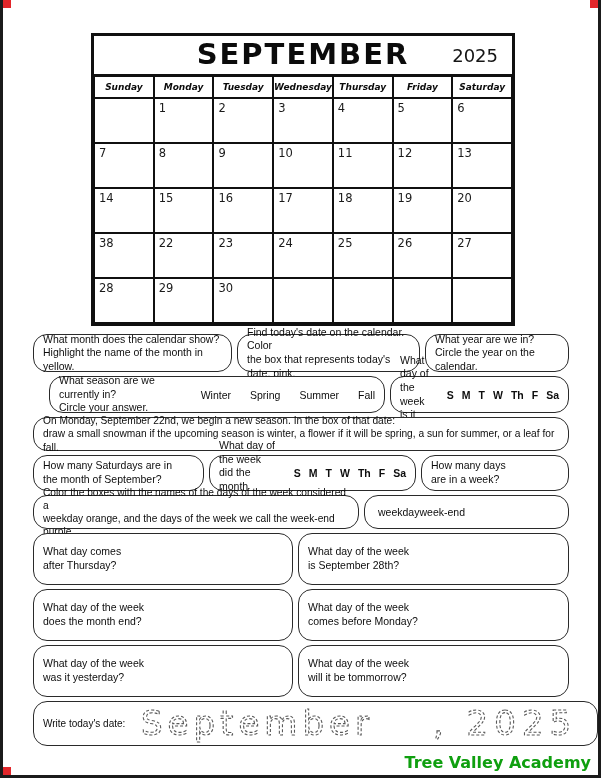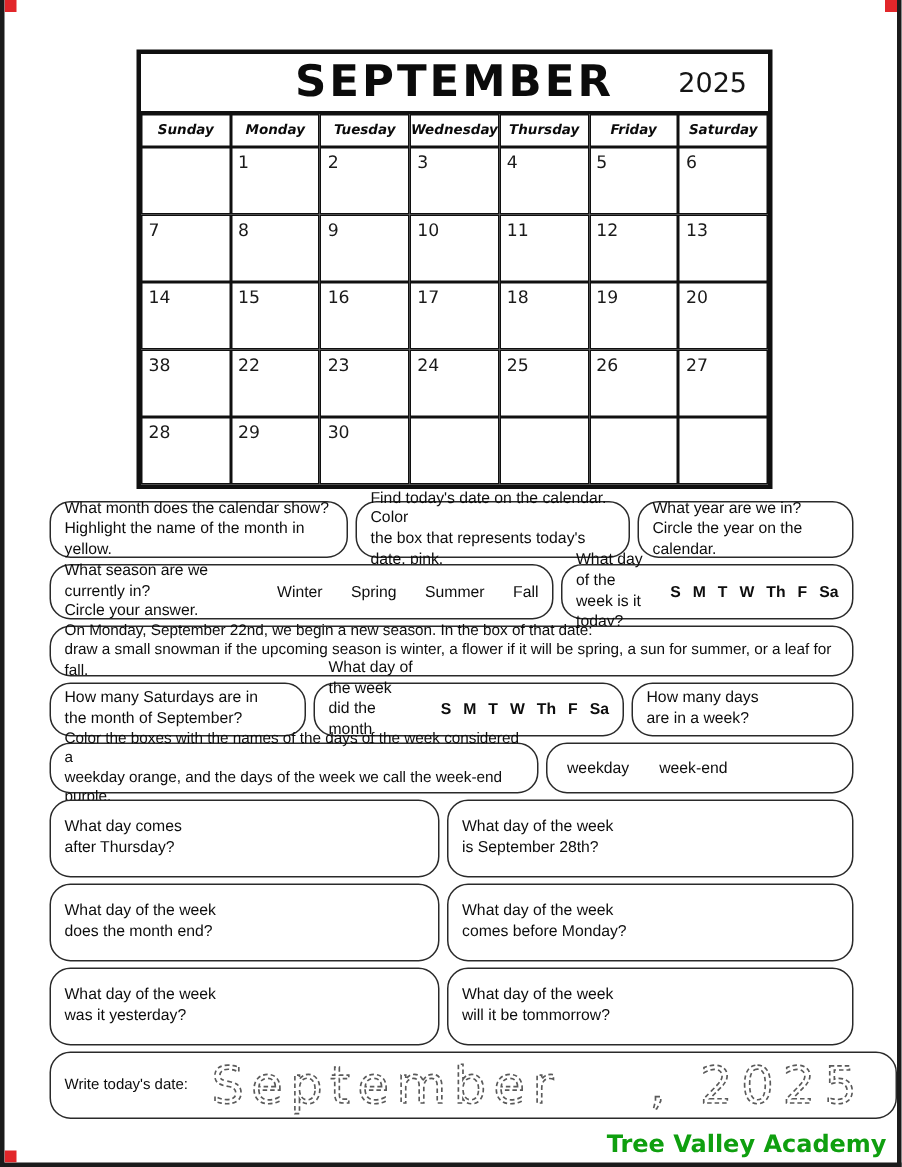--- a/index.html
+++ b/index.html
@@ -42,24 +42,24 @@
     border:1.5px solid #2a2a2a; border-radius:14px; background:#fff;
     padding:2px 9px; display:flex; align-items:center; gap:8px;
   }
   .q-text { white-space:pre-line; font-size:10.5px; line-height:1.3; color:#0d0d0d; }
   .q-small { font-size:10.2px; }
   .opt-row { display:flex; align-items:center; }
   .opt { font-size:10.5px; color:#0d0d0d; }
   .opt-bold { font-weight:bold; }
   .seasons { gap:19px; margin-left:10px; }
   .letters { gap:8px; margin-left:4px; }
-  .weekend-opts { gap:20px; margin-left:4px; }
+  .weekend-opts { gap:0; margin-left:4px; }
   .h-a { height:38px; } .h-b { height:36px; } .h-c { height:37px; } .h-d { height:34px; }
   .h-e { height:36px; } .h-f { height:34px; } .h-g { height:52px; } .h-j { height:45px; }
-  .spread { justify-content:space-between; }
+  .spread { justify-content:space-between;margin-left:16px; }
 
   
   .trace-label { font-size:10px; color:#0d0d0d; white-space:nowrap; }
   .trace-svg { flex:1; height:42px; }
 
   
   .brand {
     position:absolute; right:7px; bottom:3px;
     font-family:"DejaVu Sans", sans-serif; font-weight:bold; font-size:16px;
   }

